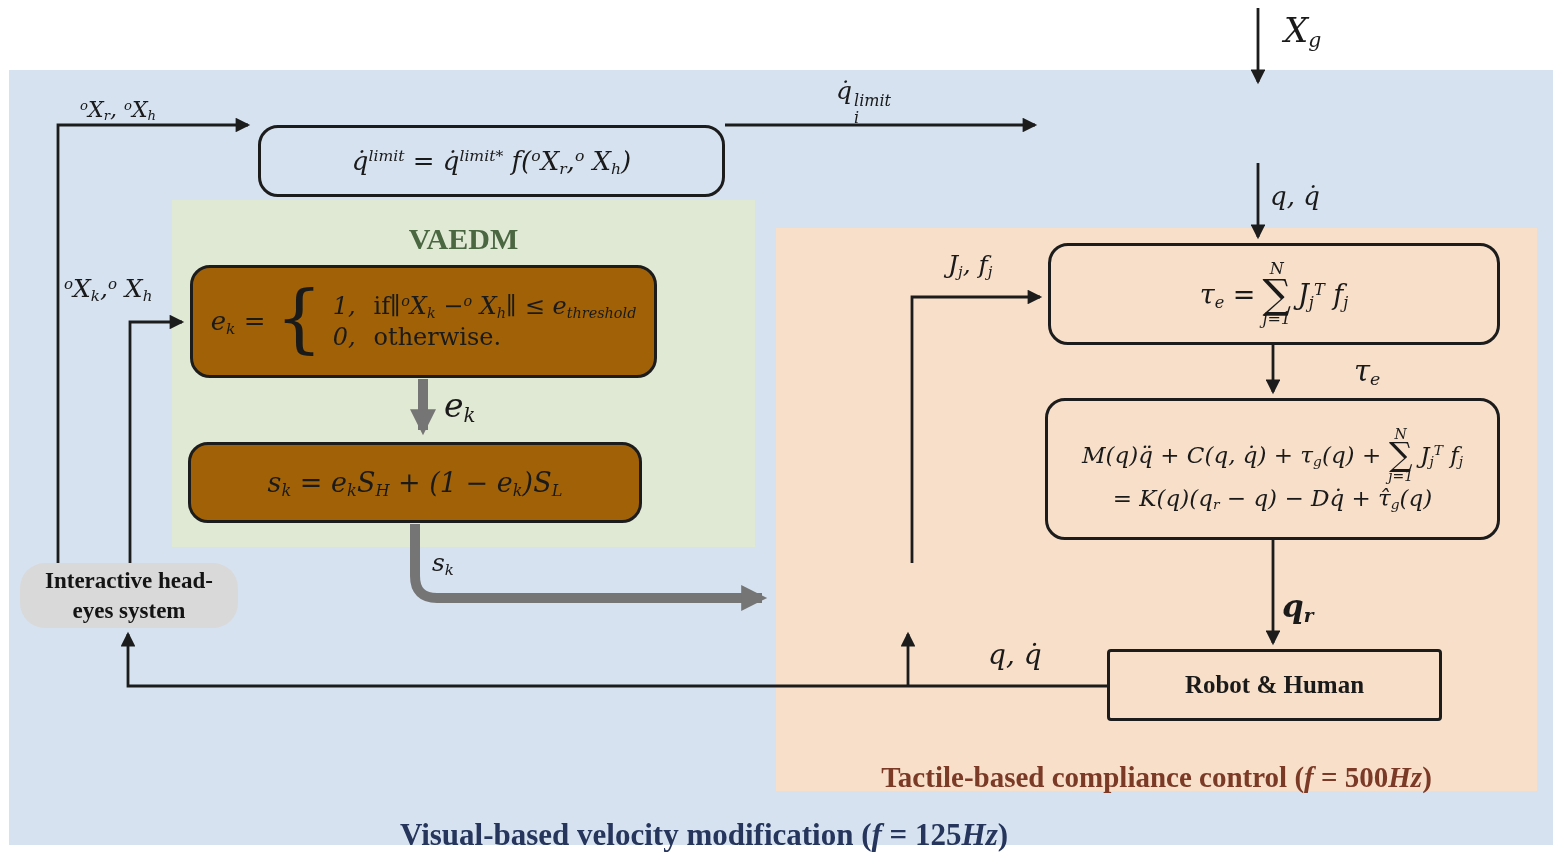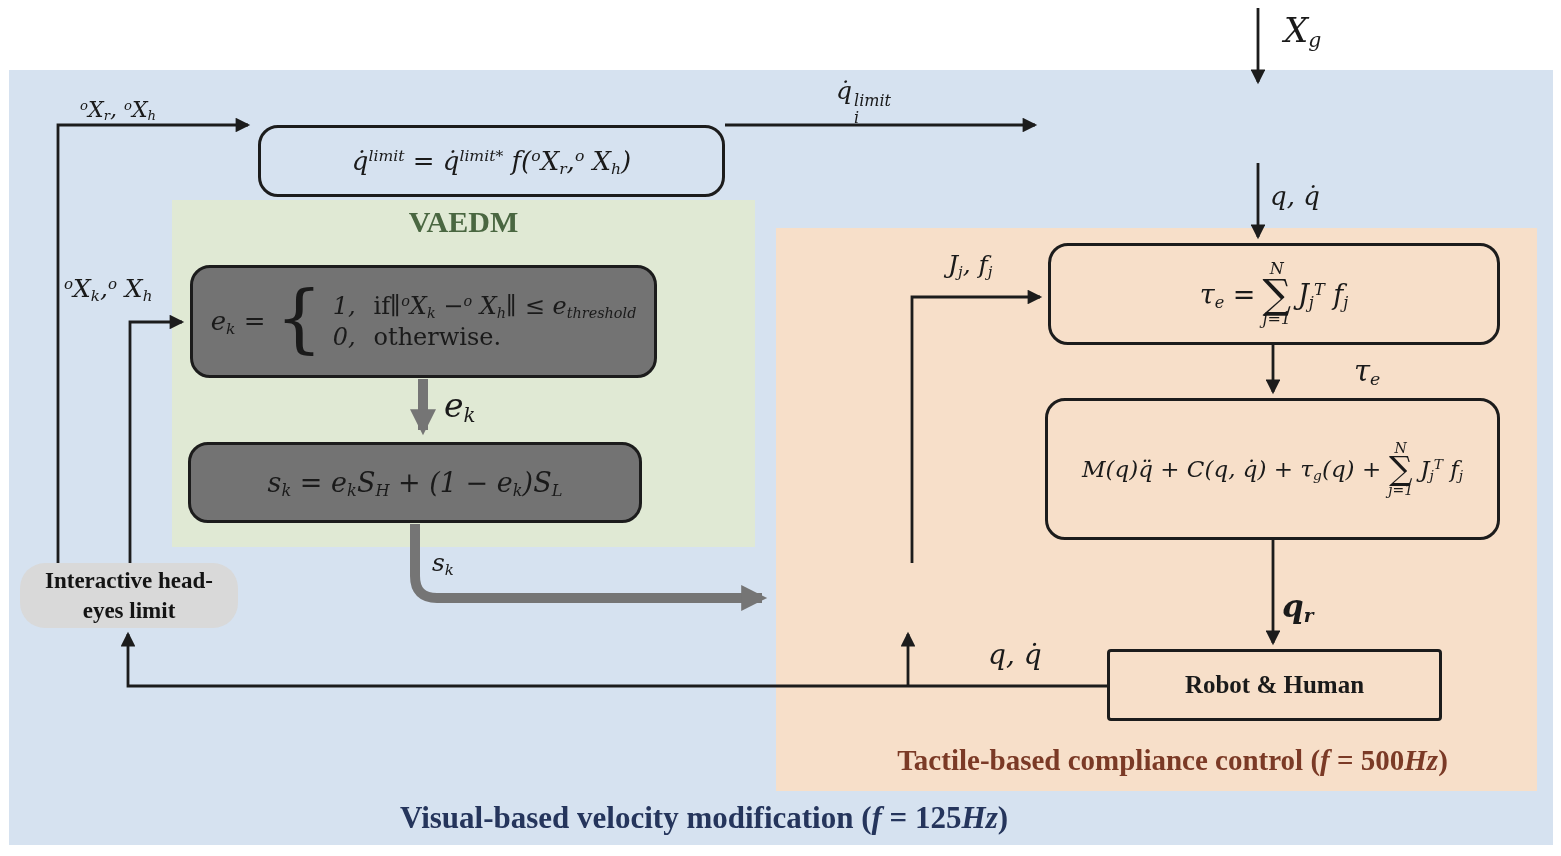--- a/index.html
+++ b/index.html
@@ -8,41 +8,41 @@
   .panel { position:absolute; }
   .panel-blue   { left:9px;   top:70px;  width:1544px; height:775px; background:#d6e2f0; }
   .panel-green  { left:172px; top:200px; width:583px;  height:347px; background:#e0e9d4; }
   .panel-orange { left:776px; top:228px; width:761px;  height:563px; background:#f7dfc9; }
 
   svg.wires { position:absolute; left:0; top:0; width:1561px; height:856px; }
 
   .box { position:absolute; display:flex; align-items:center; justify-content:center;
          border:3px solid #1c1c1c; border-radius:20px; box-sizing:border-box; }
   .bg-blue   { background:#d6e2f0; }
-  .bg-green  { background:#737373; }
+  .bg-green  { background:#a16207; }
   .bg-orange { background:#f7dfc9; }
   .square { border-radius:4px; }
 
   .math { font-family:"DejaVu Serif","DejaVu Sans","Liberation Serif",serif; font-style:italic; }
   .math sup, .math sub { font-size:0.60em; line-height:0; }
   .math sup { vertical-align:0.55em; }
   .math sub { vertical-align:-0.25em; }
   .roman { font-style:normal; }
 
   .boxtitle { font-weight:bold; font-size:26px; font-style:normal; }
 
   .graybox { position:absolute; background:#d9d9d9; border-radius:12px;
              display:flex; flex-direction:column; align-items:center; justify-content:center;
              font-weight:bold; font-size:23px; line-height:1.3; color:#141414; }
 
   .label { position:absolute; white-space:nowrap; }
 
-  .caption { position:absolute; font-weight:bold; text-align:center; white-space:nowrap; }
+  .caption { position:absolute; font-weight:bold; text-align:center; white-space:nowrap;margin-top:17px; }
   .caption-vaedm   { color:#4a6741; font-size:30px; }
-  .caption-tactile { color:#7b3a26; font-size:29px;padding-left:16px; }
+  .caption-tactile { color:#7b3a26; font-size:29px; }
   .caption-visual  { color:#25355c; font-size:31px; }
 
   .sum { display:inline-flex; flex-direction:column; align-items:center; line-height:1; margin:0 7px; }
   .sum .top, .sum .bot { font-size:16px; }
   .sum .sym { font-size:40px; font-style:normal; line-height:0.85; }
   .sum-sm .top, .sum-sm .bot { font-size:14px; }
   .sum-sm .sym { font-size:33px; }
 
   .cases { display:flex; align-items:center; gap:10px; }
   .brace { font-size:74px; line-height:0.85; font-style:normal;
@@ -126,29 +126,32 @@
   <div class="box bg-orange" style="left:1045px;top:398px;width:455px;height:142px;flex-direction:column;gap:2px;">
     <div class="eqline math" style="font-size:23px">
       <span>M(q)q̈ + C(q, q̇) + τ<sub>g</sub>(q) +</span>
       <span class="sum sum-sm">
         <span class="top">N</span>
         <span class="sym">∑</span>
         <span class="bot math">j=1</span>
       </span>
       <span>J<sub>j</sub><sup>T</sup> f<sub>j</sub></span>
     </div>
+    <div class="eqline math" style="font-size:23px">
+      <span>= K(q)(q<sub>r</sub> − q) − Dq̇ + τ̂<sub>g</sub>(q)</span>
+    </div>
   </div>
 
   <div class="box bg-orange square" style="left:1107px;top:649px;width:335px;height:72px;">
     <span class="boxtitle" style="font-size:25px">Robot &amp; Human</span>
   </div>
 
   <div class="graybox" style="left:20px;top:563px;width:218px;height:65px;border-radius:25px;">
     <span>Interactive head-</span>
-    <span>eyes limit</span>
+    <span>eyes system</span>
   </div>
 
   <div class="label math" style="left:80px;top:97px;font-size:22px"><sup>o</sup>X<sub>r</sub>, <sup>o</sup>X<sub>h</sub></div>
   <div class="label math" style="left:64px;top:274px;font-size:25px"><sup>o</sup>X<sub>k</sub>,<sup>o</sup> X<sub>h</sub></div>
   <div class="label math" style="left:836px;top:76px;font-size:25px">
     <span>q̇</span><span class="stack">
         <span>limit</span>
         <span>i</span>
       </span>
   </div>

